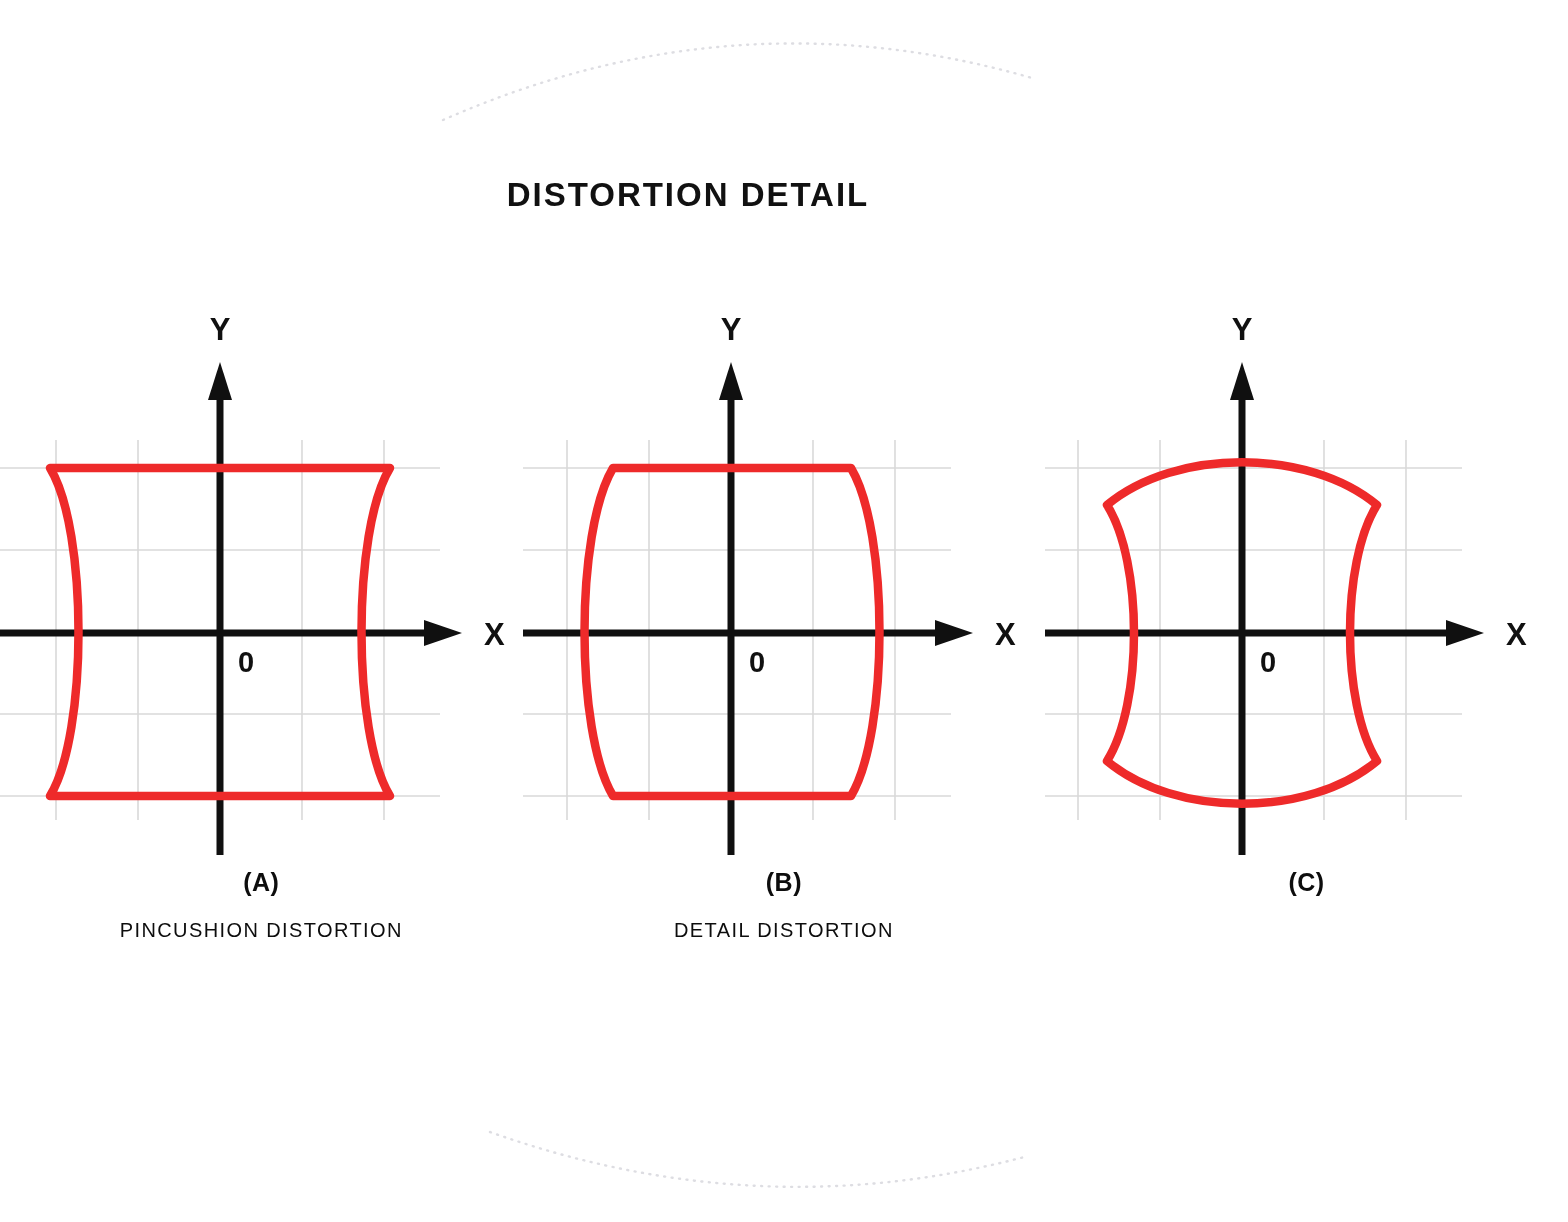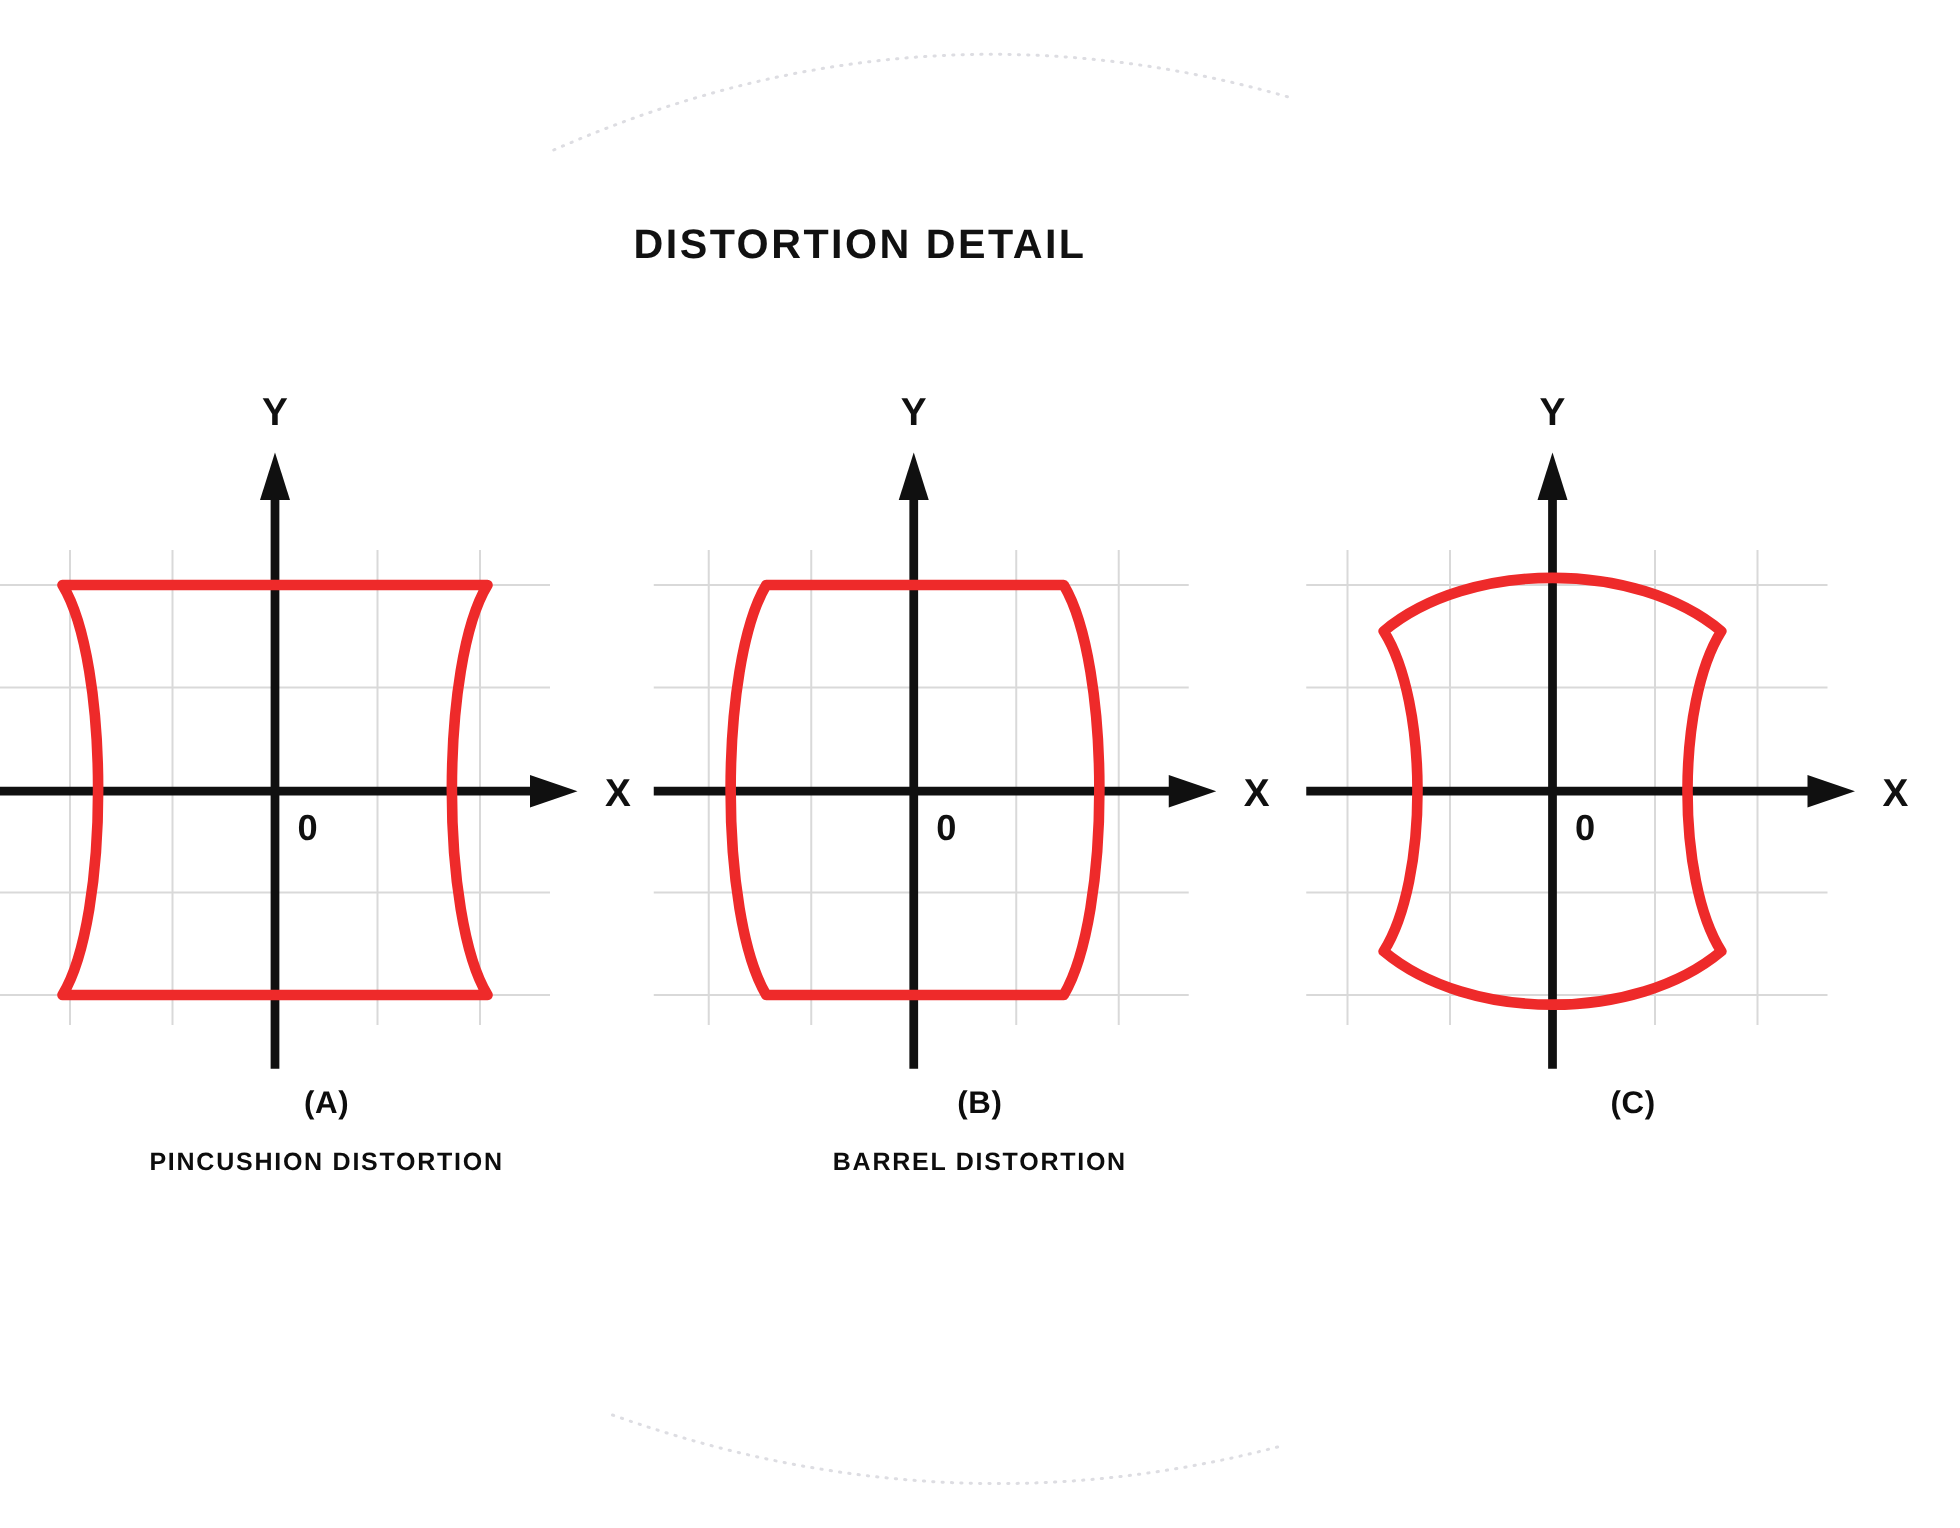--- a/index.html
+++ b/index.html
@@ -77,21 +77,21 @@
   .caption-letter {
     top: 570px;
     font-size: 25px;
     font-weight: 700;
     letter-spacing: 0.02em;
     line-height: 1;
   }
   .caption-name {
     top: 620px;
     font-size: 20px;
-    font-weight: 700;
+    font-weight: 400;
     letter-spacing: 0.07em;
     line-height: 1;
   }
 
   svg { display: block; overflow: visible; }
   .grid-line { stroke: #d9d9d9; stroke-width: 1.6; }
   .axis-line { stroke: #101010; stroke-width: 7; }
   .axis-head { fill: #101010; }
   .axis-label { font-family: "Liberation Sans", sans-serif; font-size: 31px; font-weight: 700; fill: #101010; }
   .origin-label { font-family: "Liberation Sans", sans-serif; font-size: 29px; font-weight: 700; fill: #101010; }
@@ -155,21 +155,21 @@
           <polygon class="axis-head" points="208,62 196,100 220,100"></polygon>
           <line class="axis-line" x1="0" y1="333" x2="420" y2="333"></line>
           <polygon class="axis-head" points="450,333 412,320 412,346"></polygon>
         </g>
         <text class="axis-label" x="208" y="40" text-anchor="middle">Y</text>
         <text class="axis-label" x="472" y="345" text-anchor="start">X</text>
         <text class="origin-label" x="226" y="372" text-anchor="start">0</text>
         <path class="shape-path" stroke="#EE2A2A" d="M 90 168 L 328 168 C 366 232 366 432 328 496 L 90 496 C 52 432 52 232 90 168 Z"></path>
       </svg>
       <div class="panel-caption caption-letter">(B)</div>
-      <div class="panel-caption caption-name">BARREL DISTORTION</div>
+      <div class="panel-caption caption-name">DETAIL DISTORTION</div>
     </div>
 
     <div class="panel">
       <svg class="panel-plot" viewBox="0 0 522.6 590">
         <g>
           <line class="grid-line" x1="33" y1="140" x2="33" y2="520"></line>
           <line class="grid-line" x1="115" y1="140" x2="115" y2="520"></line>
           <line class="grid-line" x1="279" y1="140" x2="279" y2="520"></line>
           <line class="grid-line" x1="361" y1="140" x2="361" y2="520"></line>
           <line class="grid-line" x1="0" y1="168" x2="417" y2="168"></line>

